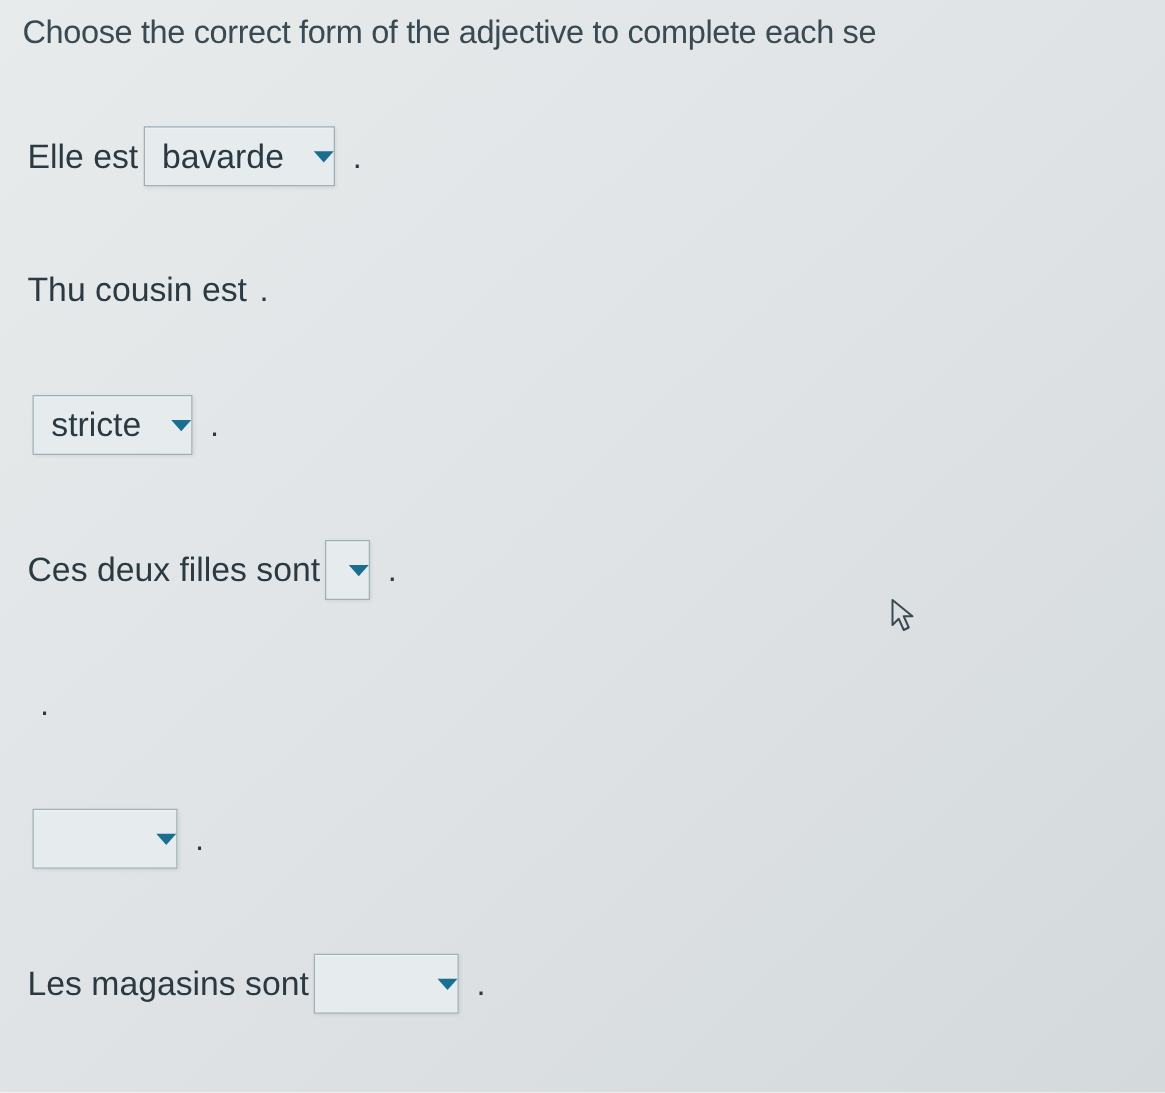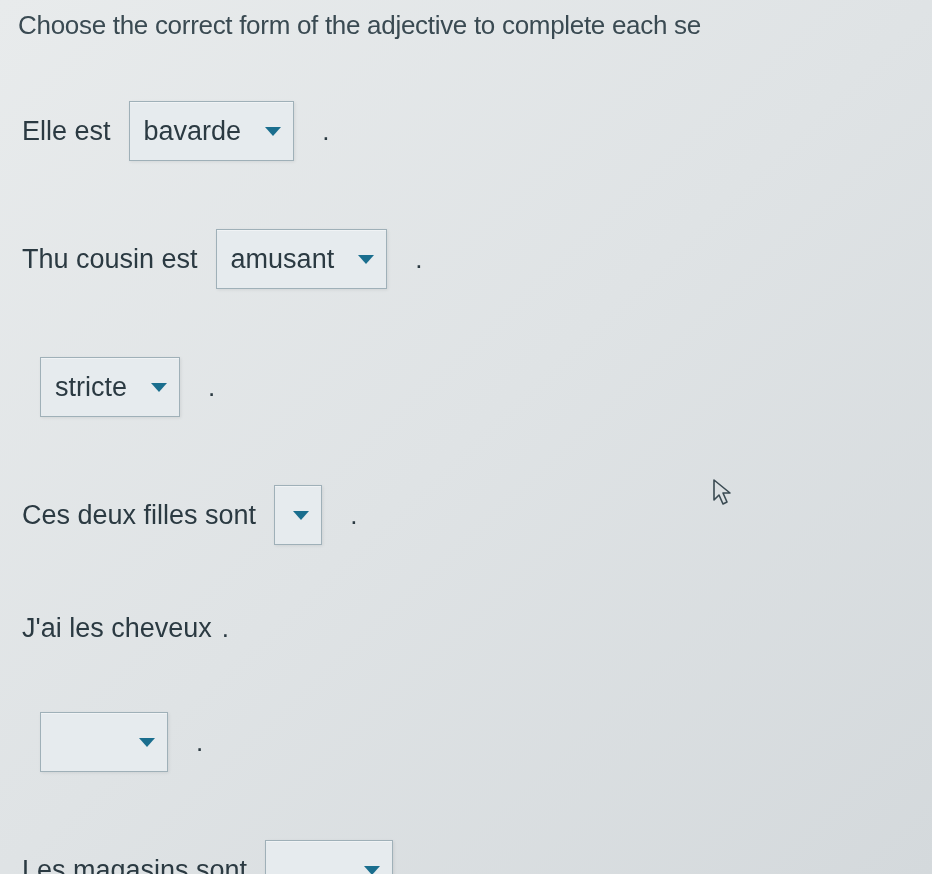--- a/index.html
+++ b/index.html
@@ -31,23 +31,23 @@
       color: #2b3a42;
     }
     .stem {
       white-space: pre;
     }
     .dropdown {
       display: inline-flex;
       align-items: center;
       border: 1px solid #9fb0b8;
       background: #e6ebee;
-      margin: 0 18px;
-      padding: 0 12px 0 14px;
-      height: 60px;
+      margin: 0 4px;
+      padding: 0 0 0 14px;
+      height: 48px;
       position: relative;
       box-shadow: inset 0 1px 0 rgba(255,255,255,0.4), 1px 1px 3px rgba(0,0,0,0.08);
       cursor: pointer;
     }
     .dropdown .value {
       font-size: 27px;
       color: #2b3a42;
       min-width: 20px;
       padding-right: 20px;
     }
@@ -86,45 +86,40 @@
     <span class="stem">Elle est</span>
     <span class="dropdown">
       <span class="value">bavarde</span>
       <span class="caret"></span>
     </span>
     <span class="period">.</span>
   </div>
 
   <div class="question-row">
     <span class="stem">Thu cousin est</span>
-    <span class="dropdown">
-      <span class="value">amusant</span>
-      <span class="caret"></span>
-    </span>
     <span class="period">.</span>
   </div>
 
   <div class="question-row">
     <span class="dropdown">
       <span class="value">stricte</span>
       <span class="caret"></span>
     </span>
     <span class="period">.</span>
   </div>
 
   <div class="question-row">
     <span class="stem">Ces deux filles sont</span>
     <span class="dropdown">
       <span class="caret"></span>
     </span>
     <span class="period">.</span>
   </div>
 
   <div class="question-row">
-    <span class="stem">J'ai les cheveux</span>
     <span class="period">.</span>
   </div>
 
   <div class="question-row">
     <span class="dropdown empty">
       <span class="value"></span>
       <span class="caret"></span>
     </span>
     <span class="period">.</span>
   </div>

